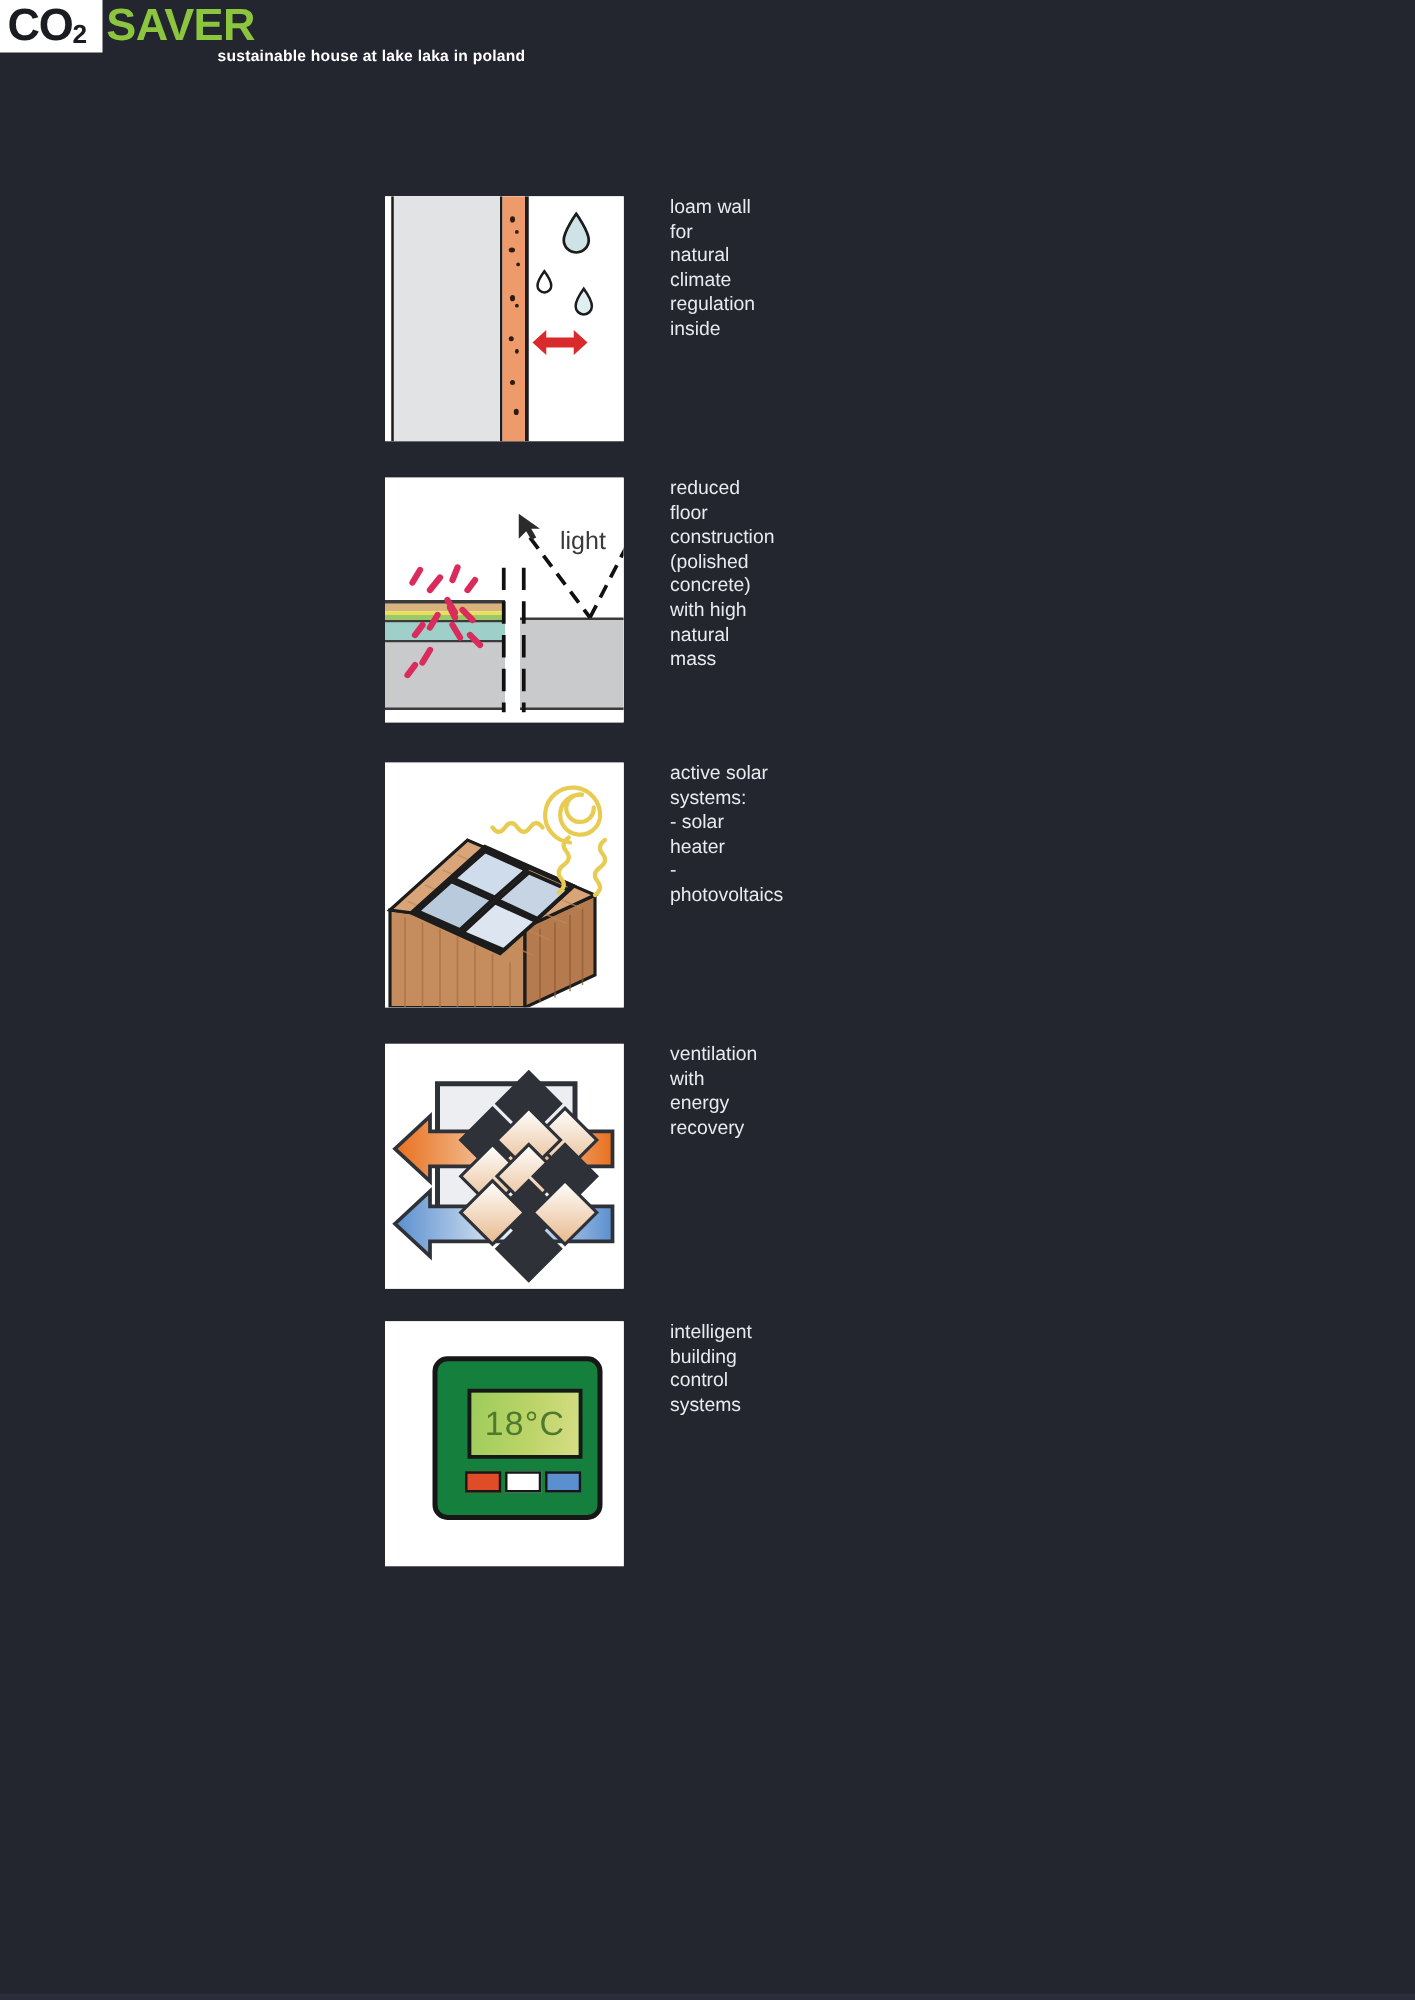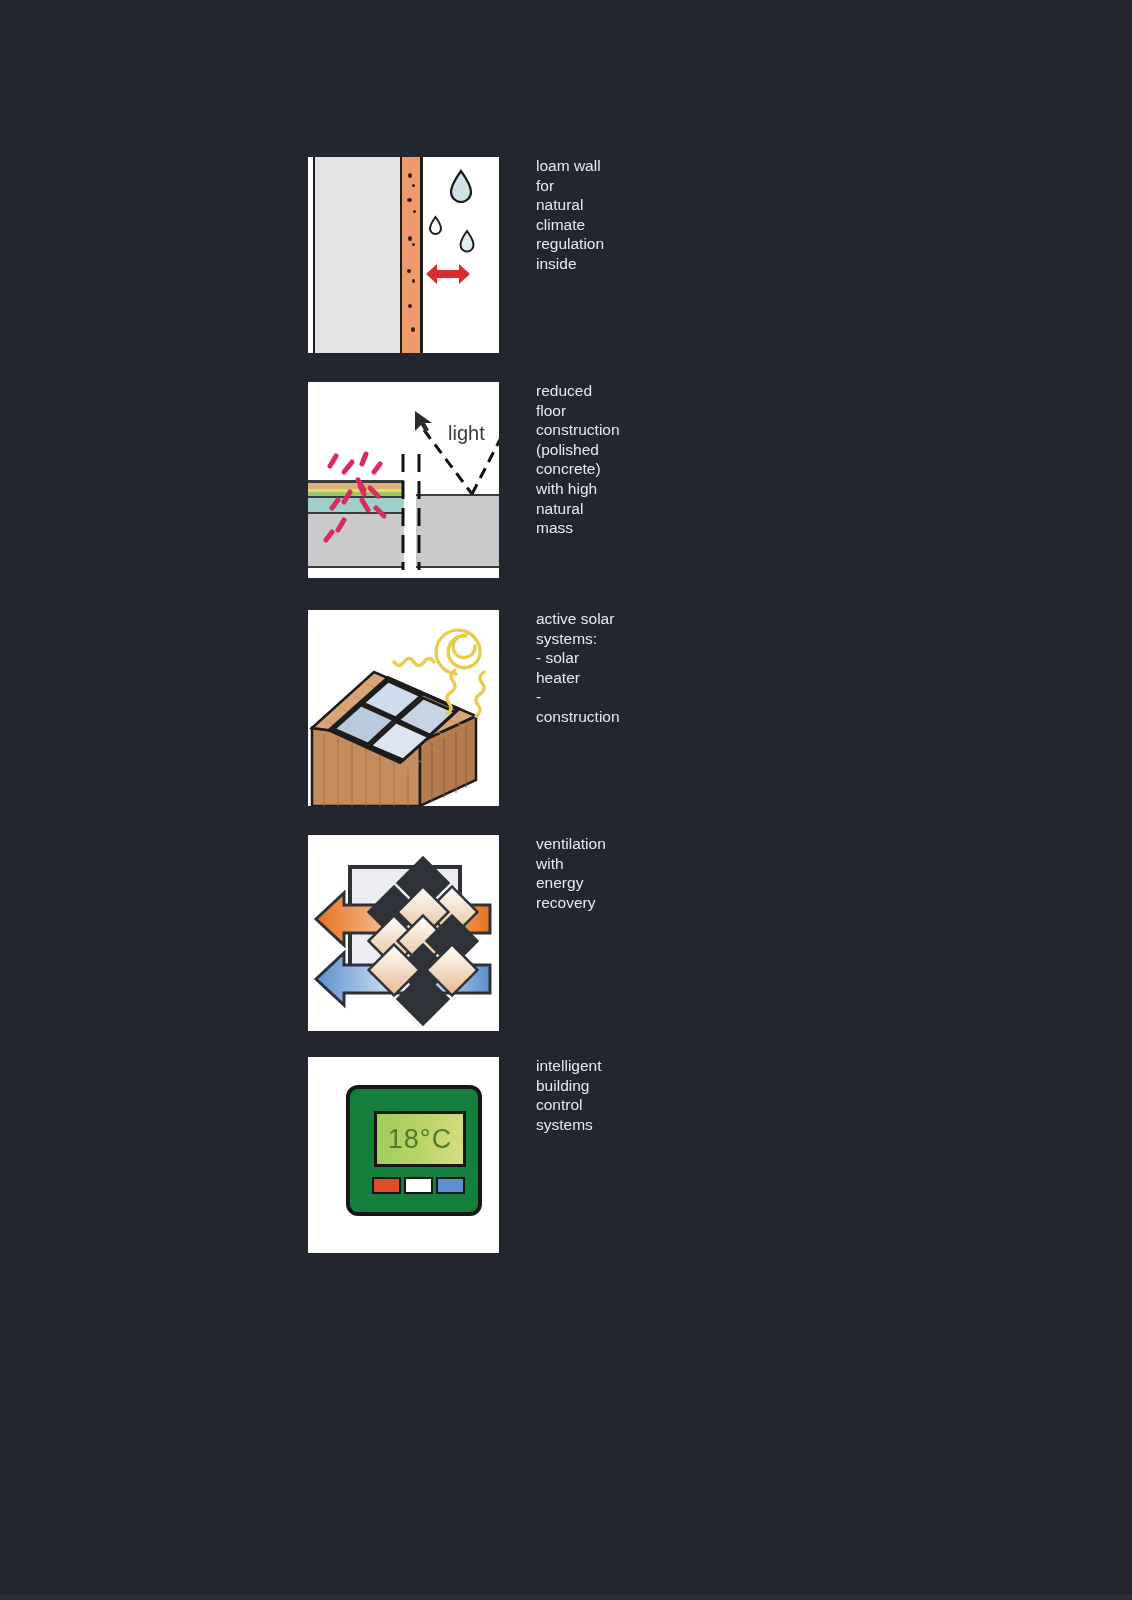--- a/index.html
+++ b/index.html
@@ -109,20 +109,26 @@
   .th-btn{position:absolute;top:88px;width:25px;height:13px;border:2.5px solid #171717;}
   .th-btn.red{left:22px;background:#e04b28;}
   .th-btn.white{left:54px;background:#ffffff;}
   .th-btn.blue{left:86px;background:#5b8fcf;}
 </style>
 </head>
 <body>
 
 <div class="page">
 
+  <div class="header">
+    <div class="logo-white-block"></div>
+    <div class="logo-co2"><span>CO</span><span class="sub">2</span></div>
+    <div class="logo-saver">SAVER</div>
+    <div class="tagline">sustainable house at lake laka in poland</div>
+  </div>
 
   <div class="row" style="top:157px;">
     <div class="panel">
       <div class="lw-inner">
         <div class="lw-gray"></div>
         <div class="lw-edge-l"></div>
         <div class="lw-edge-wavy"></div>
         <div class="lw-loam"></div>
         <div class="lw-loam-r"></div>
 
@@ -271,21 +277,21 @@
           <g fill="none" stroke="#e8cc52" stroke-width="3.4" stroke-linecap="round">
             <path d="M126 52 q-5 -7 -10 0 q-5 7 -10 0 q-5 -7 -10 0 q-5 7 -10 0"></path>
             <path d="M147 60 q-7 5 -2 11 q5 6 -2 11 q-7 5 -2 11 q5 6 -2 11"></path>
             <path d="M176 62 q-7 5 -2 11 q5 6 -2 11 q-7 5 -2 11 q5 6 -2 11"></path>
           </g>
         </svg>
       </div>
     </div>
     <div class="caption">active solar systems:
 - solar heater
-- construction</div>
+- photovoltaics</div>
   </div>
 
   <div class="row" style="top:835px;">
     <div class="panel">
       <div class="ven-inner">
         <svg width="191" height="196" viewBox="0 0 191 196">
           <defs>
             <linearGradient id="warmGrad" x1="1" y1="0" x2="0" y2="0">
               <stop offset="0%" stop-color="#e8701f"></stop>
               <stop offset="45%" stop-color="#f6d9bb"></stop>

